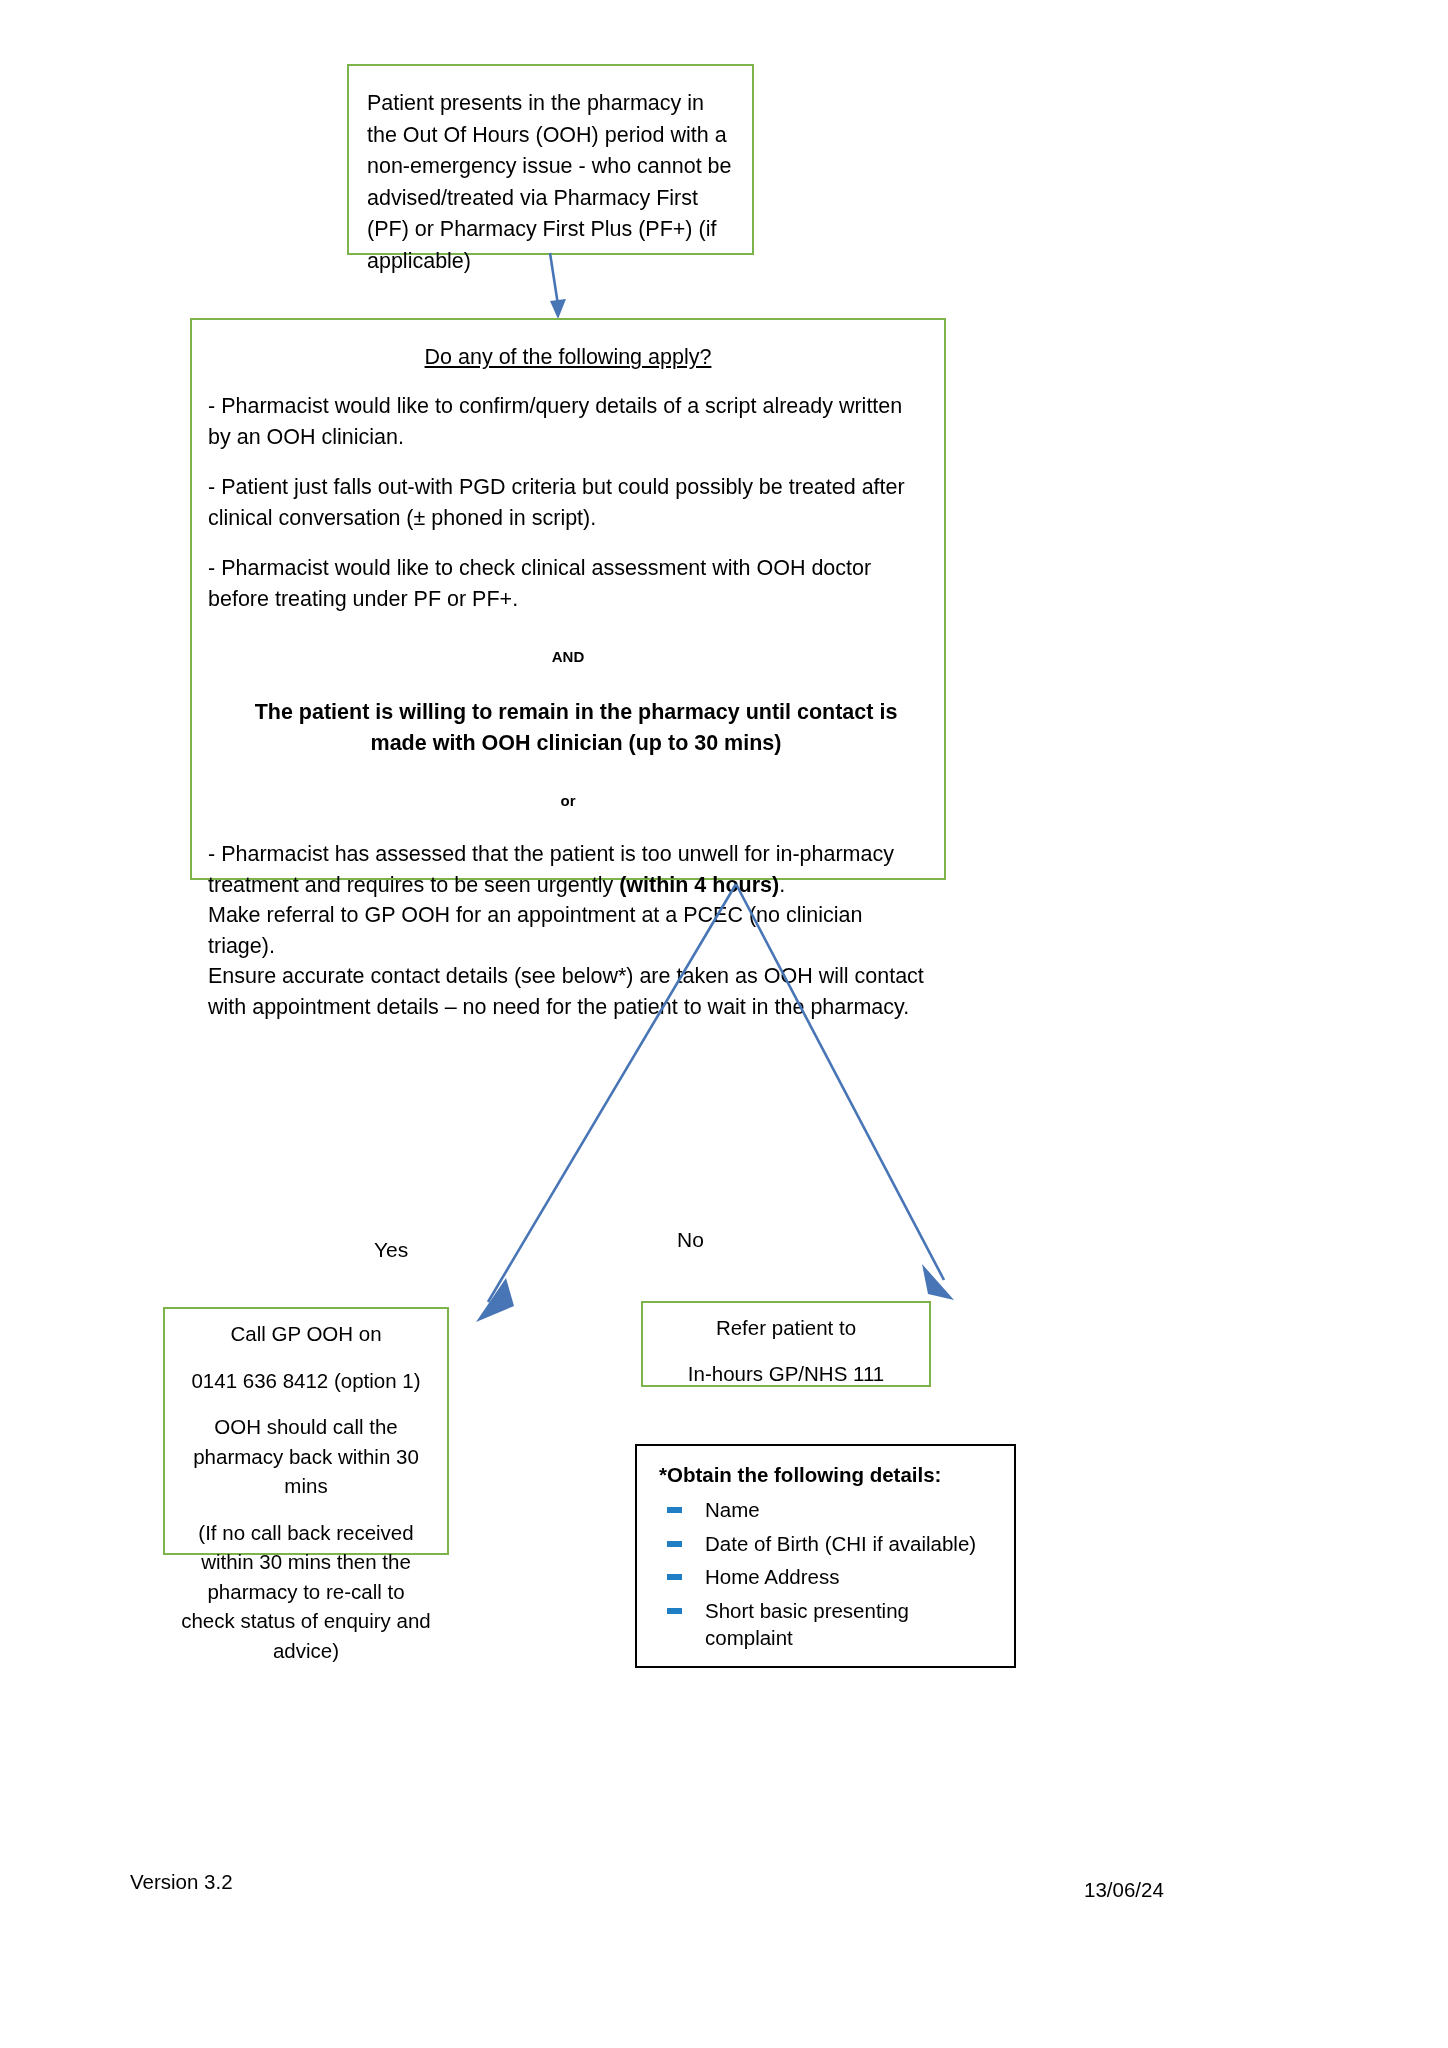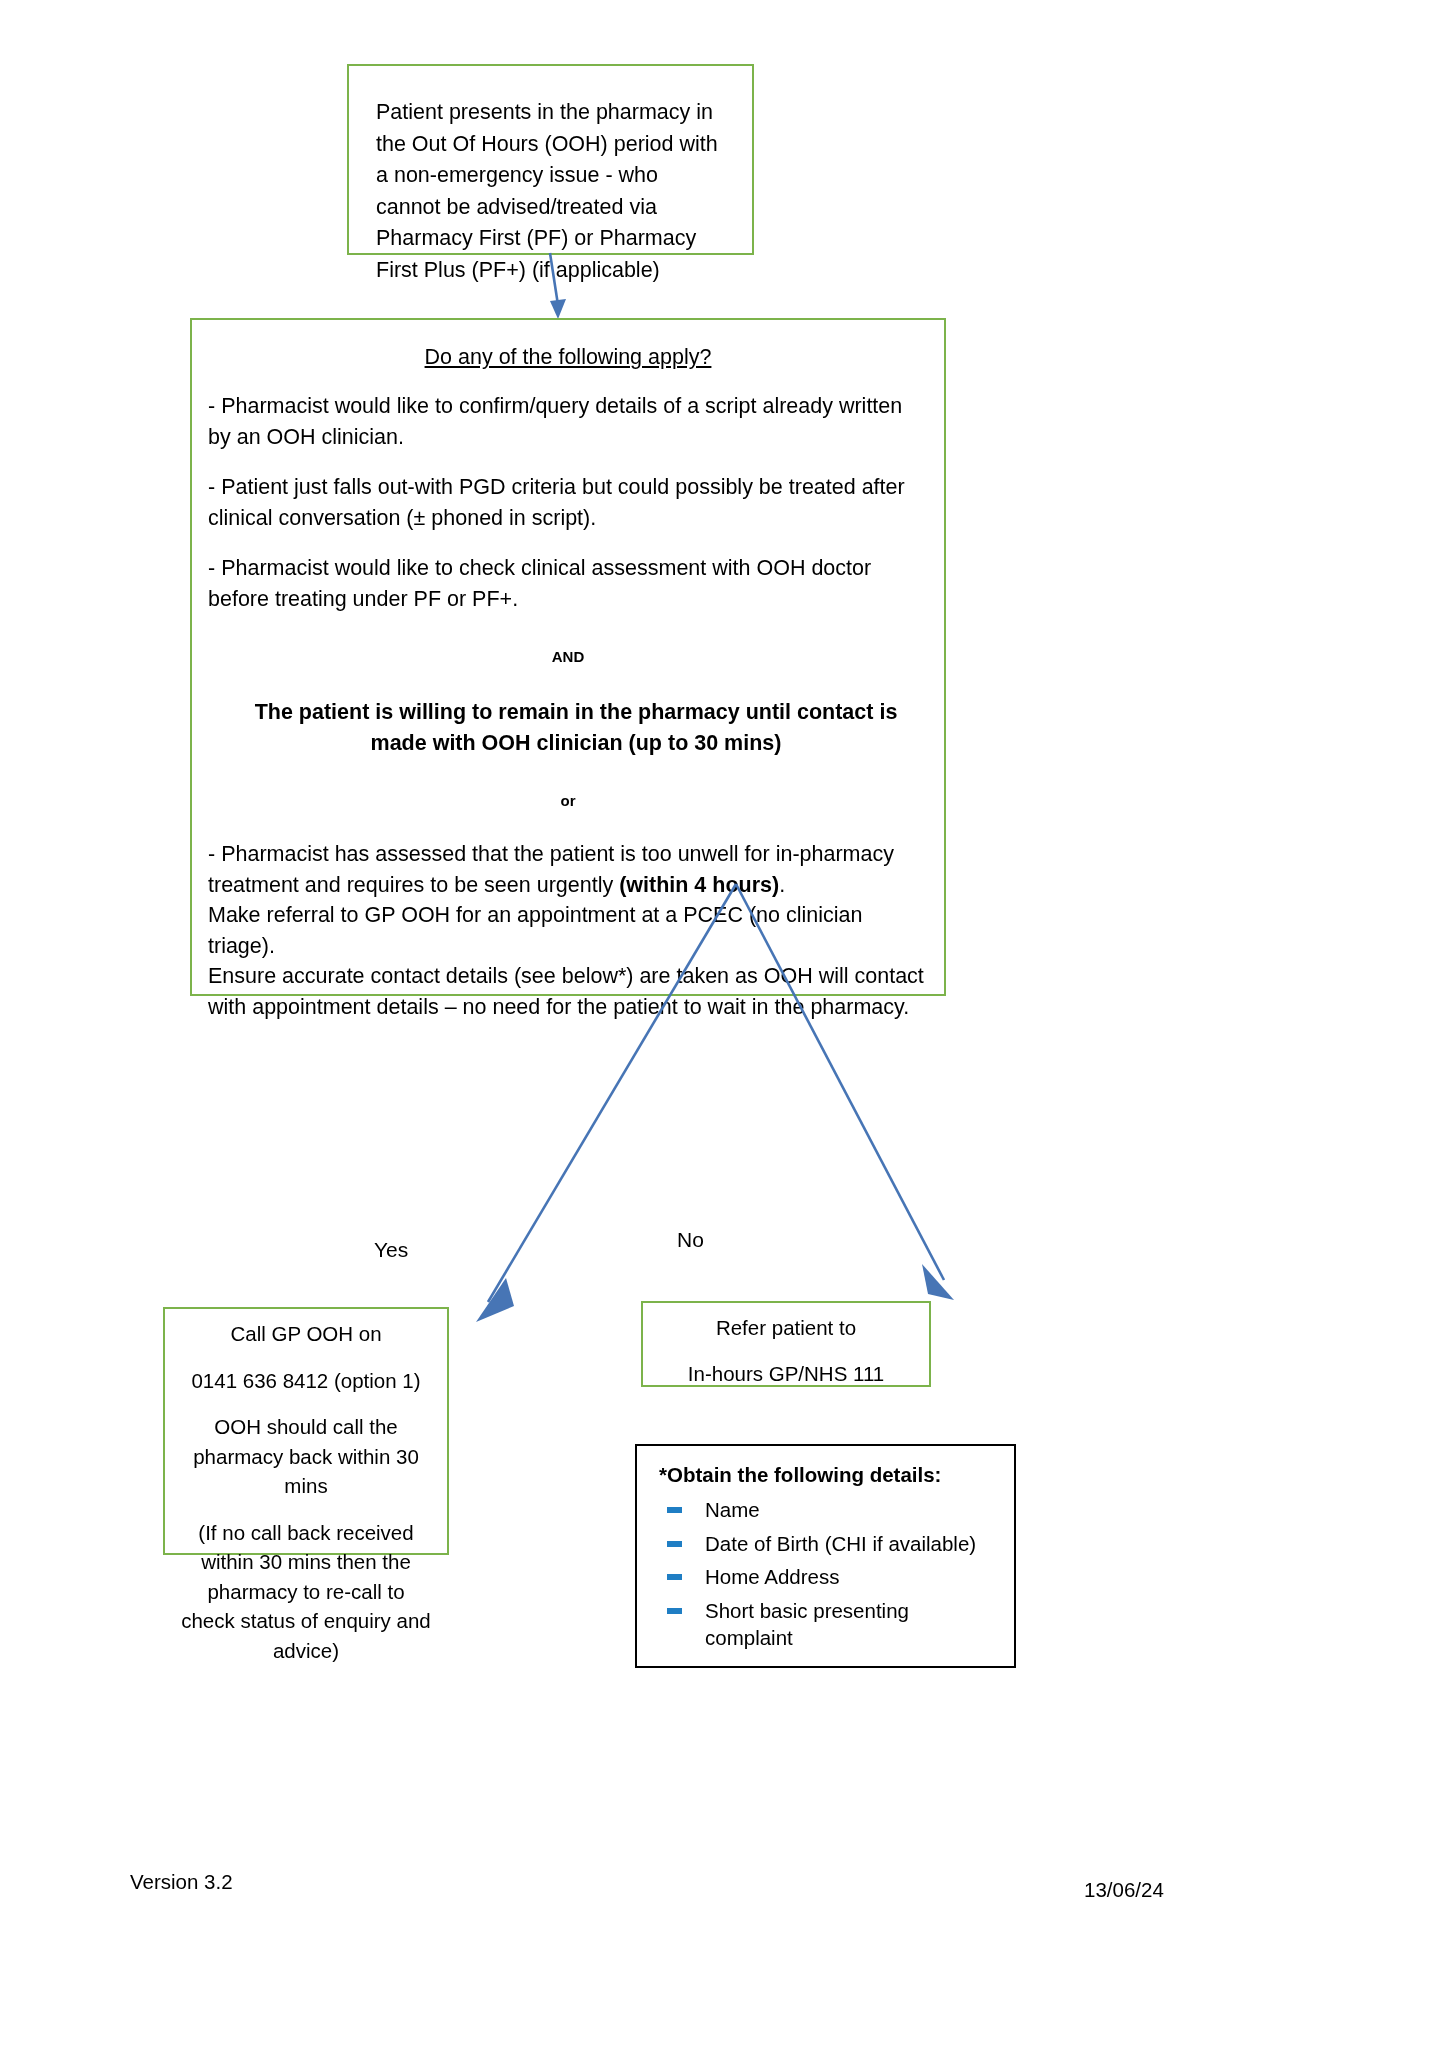--- a/index.html
+++ b/index.html
@@ -36,32 +36,32 @@
 
   
   #start-box {
     left: 347px;
     top: 64px;
     width: 407px;
     height: 191px;
     padding: 22px 20px 10px 18px;
   }
   #start-box p {
-    margin: 9px;
+    margin: 0;
     font-size: 21.5px;
     line-height: 31.5px;
     text-align: left;
   }
 
   
   #decision-box {
     left: 190px;
     top: 318px;
     width: 756px;
-    height: 678px;
+    height: 562px;
     padding: 16px 16px 10px 16px;
   }
   #decision-box .d-head {
     margin: 6px 0 0 0;
     font-size: 21.5px;
     line-height: 30px;
     text-align: center;
     text-decoration: underline;
   }
   #decision-box p.d-para {

